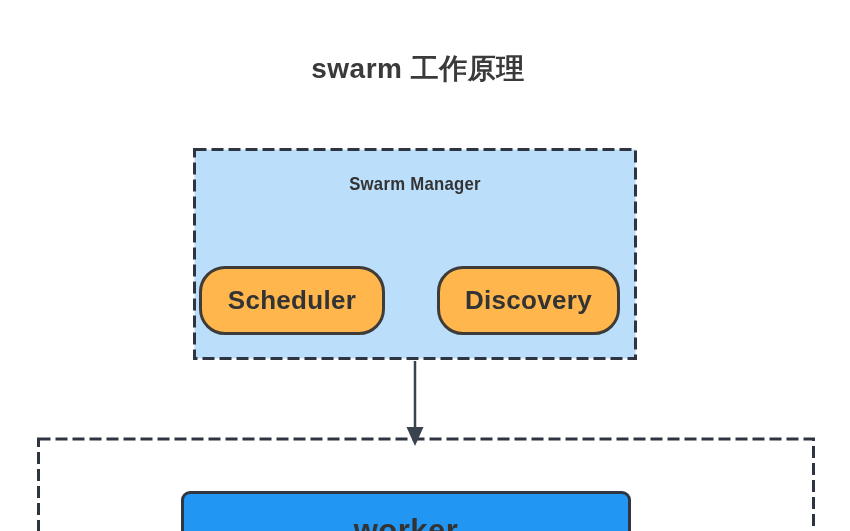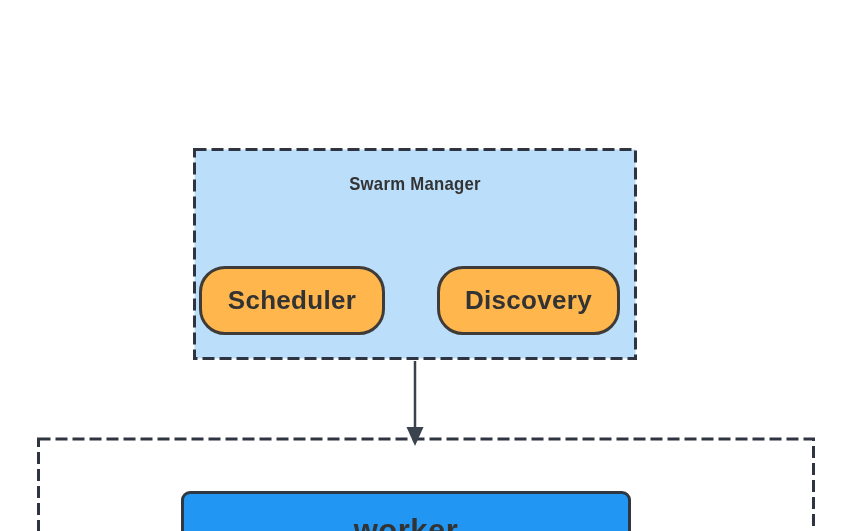--- a/index.html
+++ b/index.html
@@ -87,20 +87,21 @@
   <svg id="shapes-svg" viewBox="0 0 850 531" xmlns="http://www.w3.org/2000/svg">
 
     <rect x="194.5" y="149.5" width="441" height="209" fill="#BBDEFB" stroke="#2E3540" stroke-width="3" stroke-dasharray="12 5"></rect>
 
     <rect x="38.5" y="439" width="775" height="130" fill="none" stroke="#2E3540" stroke-width="3" stroke-dasharray="12 5"></rect>
 
     <line x1="415" y1="361" x2="415" y2="430" stroke="#3a424e" stroke-width="2.5"></line>
     <polygon points="406.5,427 423.5,427 415,446" fill="#3a424e"></polygon>
   </svg>
 
+  <div class="diagram-title">swarm 工作原理</div>
 
   <div class="manager-label">Swarm Manager</div>
 
   <div id="discovery-node" class="pill-node">Discovery</div>
 
   <div id="scheduler-node" class="pill-node">Scheduler</div>
 
   <div class="worker-node">worker</div>
 
 </div>

